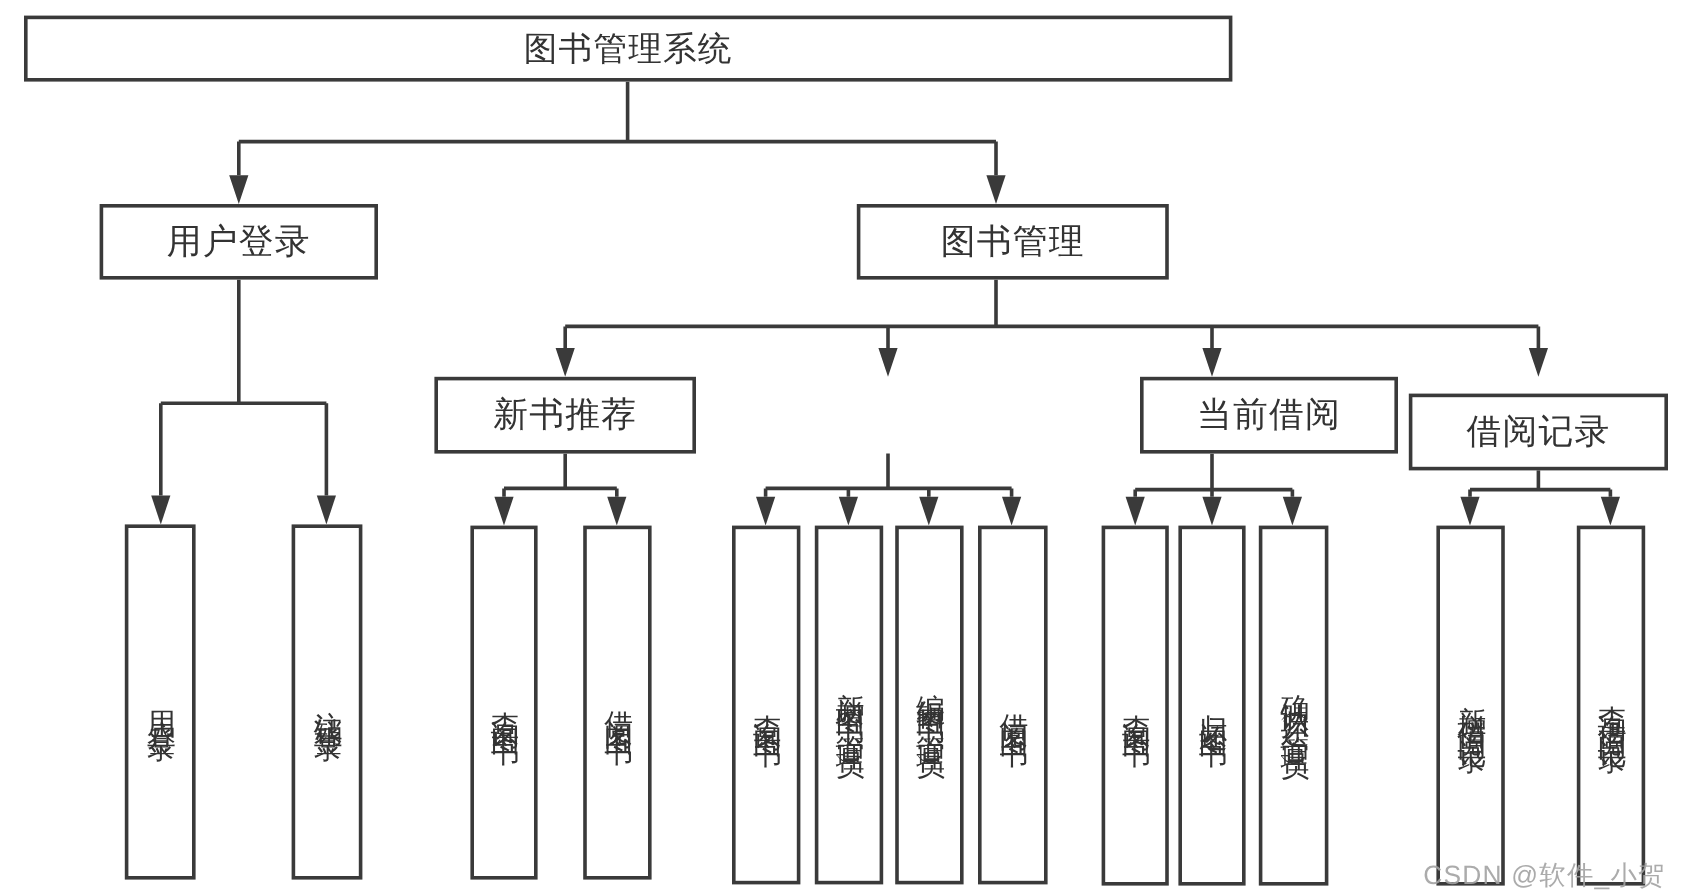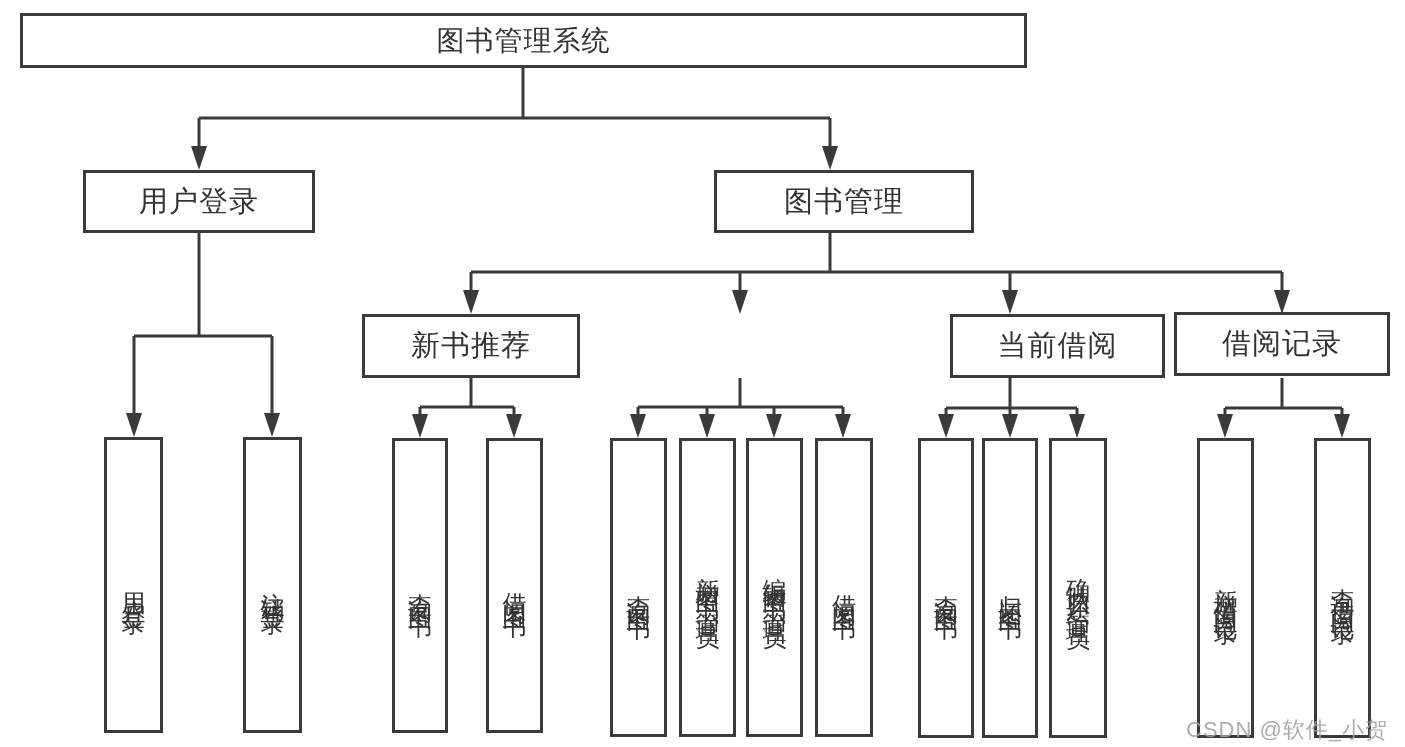--- a/index.html
+++ b/index.html
@@ -84,21 +84,21 @@
     </g>
   </svg>
 
   <div class="node h" style="left:20px; top:13px; width:1007px; height:55px;">图书管理系统</div>
 
   <div class="node h h2" style="left:83px; top:170px; width:232px; height:63px;">用户登录</div>
   <div class="node h h2" style="left:714px; top:170px; width:260px; height:63px;">图书管理</div>
 
   <div class="node h h2" style="left:362px; top:314px; width:218px; height:64px;">新书推荐</div>
   <div class="node h h2" style="left:903px; top:314px; width:215px; height:64px;margin-left:47px;">当前借阅</div>
-  <div class="node h h2" style="left:1174px; top:312px; width:216px; height:64px;">借阅记录</div>
+  <div class="node h h2" style="left:1174px; top:328px; width:216px; height:64px;">借阅记录</div>
 
   <div class="node v" style="left:104px; top:437px; width:59px; height:296px;">用户登录</div>
   <div class="node v" style="left:243px; top:437px; width:59px; height:296px;">注销登录</div>
 
   <div class="node v" style="left:392px; top:438px; width:56px; height:295px;">查询图书</div>
   <div class="node v" style="left:486px; top:438px; width:57px; height:295px;">借阅图书</div>
 
   <div class="node v" style="left:610px; top:438px; width:57px; height:299px;">查询图书</div>
   <div class="node v" style="left:679px; top:438px; width:57px; height:299px;">新增图书（管理员）</div>
   <div class="node v" style="left:746px; top:438px; width:57px; height:299px;">编辑图书（管理员）</div>

